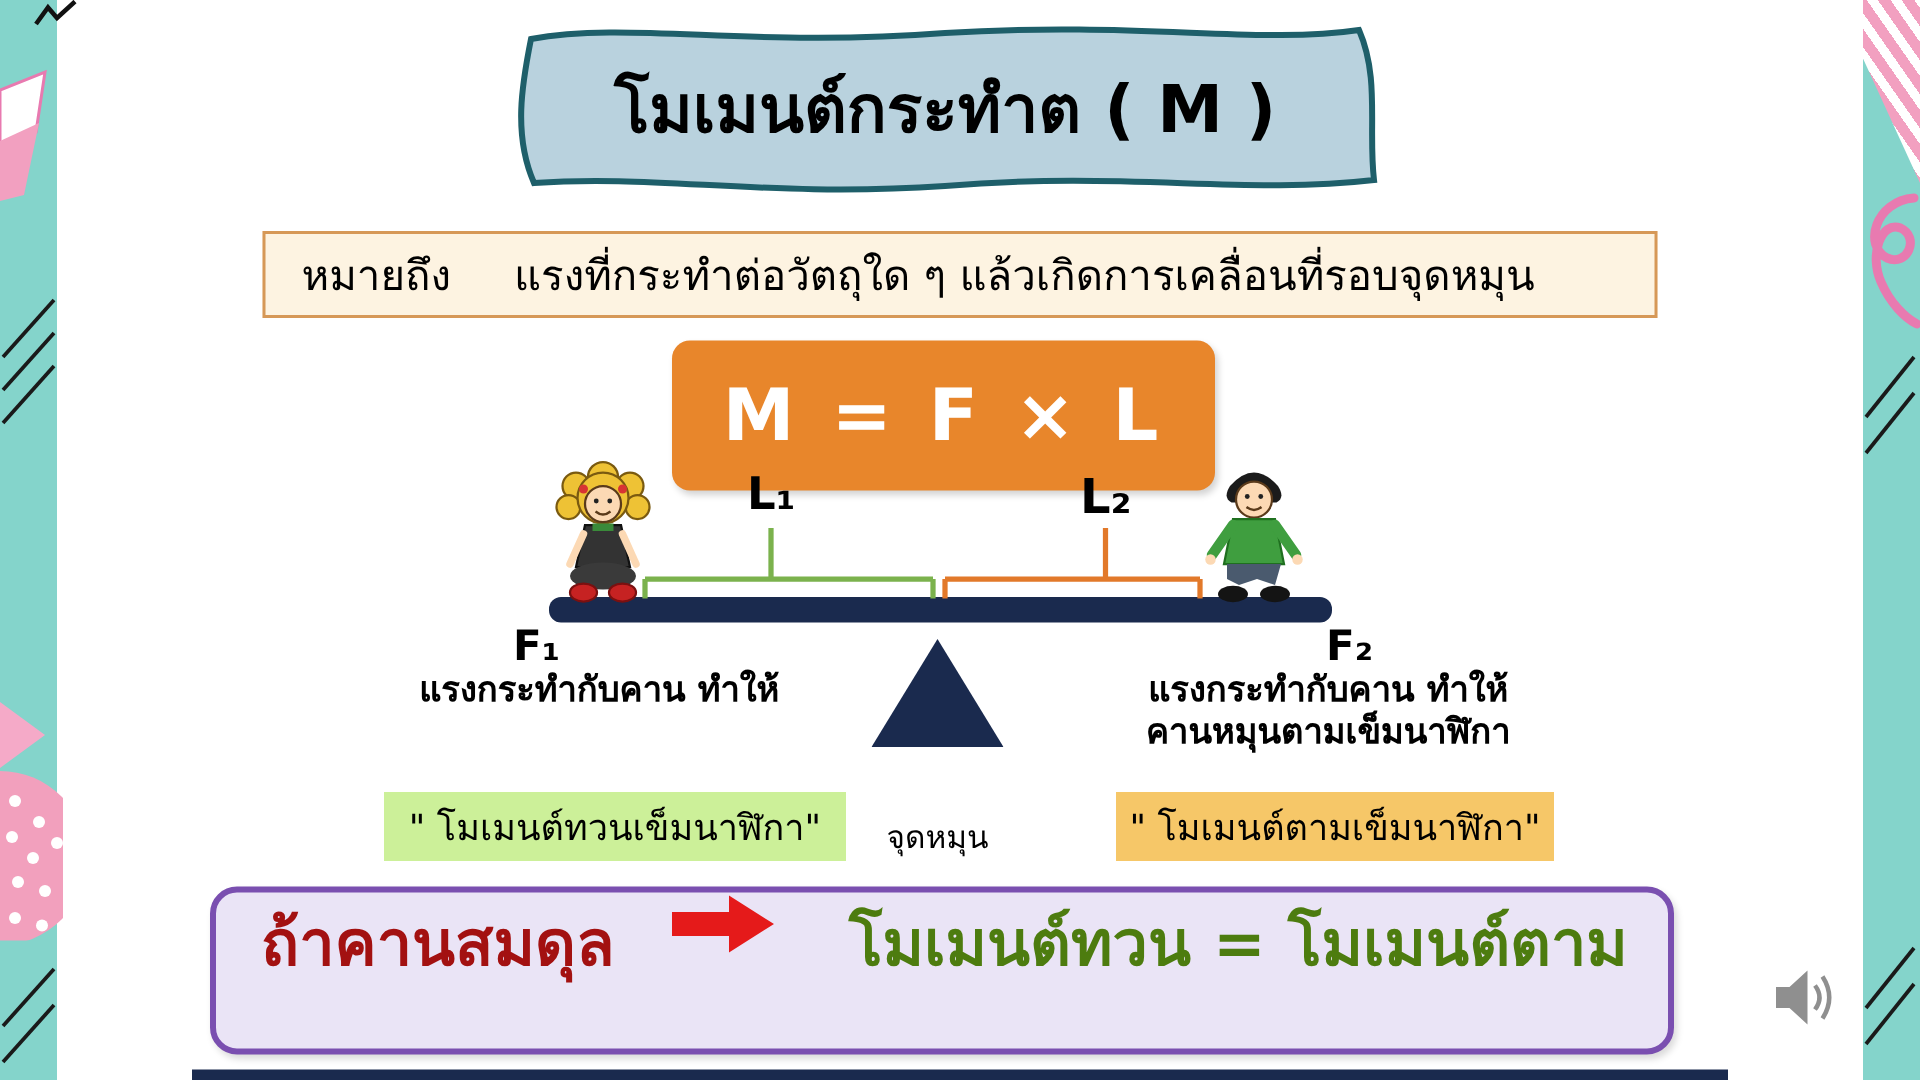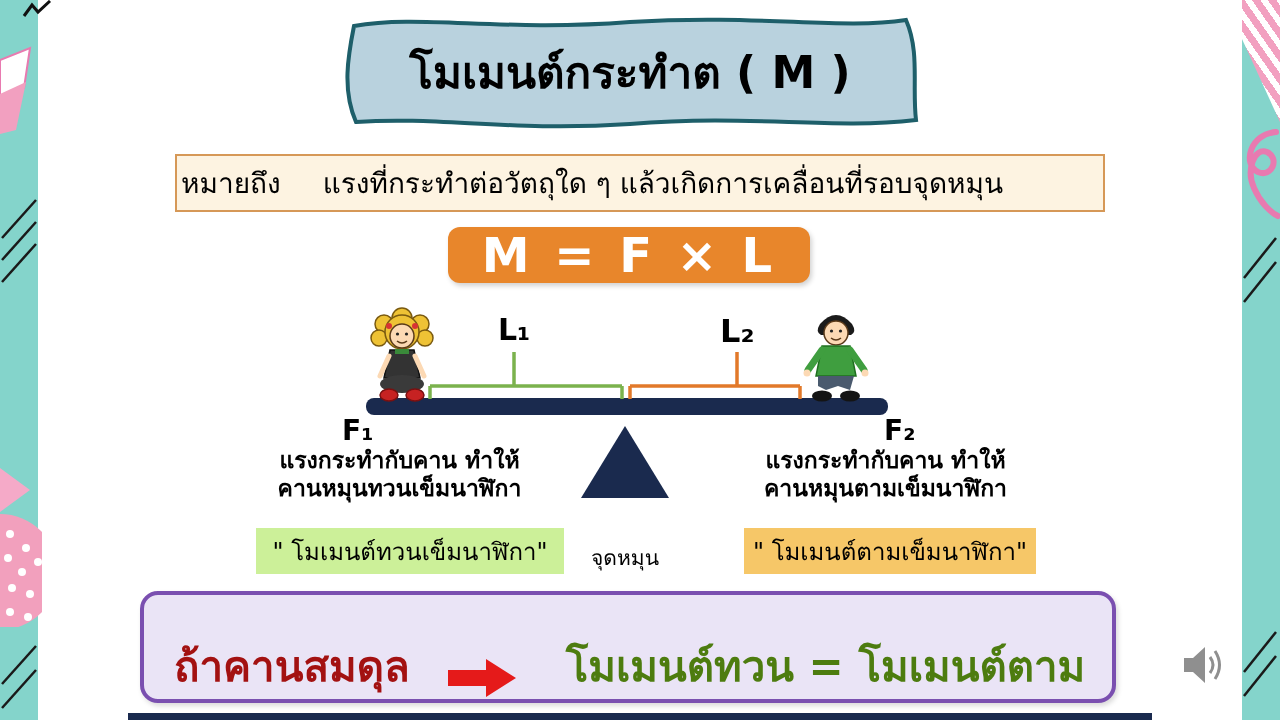--- a/index.html
+++ b/index.html
@@ -15,27 +15,27 @@
   .title-banner { left:330px; top:8px; width:600px; height:128px; }
   .title-text {
     left:330px; top:8px; width:600px; height:128px;
     display:flex; align-items:center; justify-content:center;
     font-size:44px; font-weight:bold; color:#000;
   }
 
   .definition-box {
     left:175px; top:154px; width:930px; height:58px;
     background:#fdf3e1; border:2px solid #d69857;
-    display:flex; align-items:center; padding-left:4px;
+    display:flex; align-items:center; padding-left:24px;
     font-size:28px; color:#000;
   }
   .definition-box .term { margin-right:42px; }
 
   .formula-box {
-    left:448px; top:227px; width:362px; height:56px;
+    left:448px; top:227px; width:362px; height:100px;
     background:#e8862b; border-radius:12px;
     display:flex; align-items:center; justify-content:center;
     box-shadow:2px 3px 5px rgba(0,0,0,.18);
   }
   .formula-text { font-size:48px; font-weight:bold; color:#ffffff; letter-spacing:4px; }
 
   .beam { left:366px; top:398px; width:522px; height:17px; background:#1a2a4e; border-radius:8px; }
 
   .lbl { font-weight:bold; color:#000; position:absolute; }
   .l1 { left:498px; top:312px; font-size:30px; }
@@ -51,21 +51,21 @@
   .moment-box {
     height:46px; display:flex; align-items:center; justify-content:center;
     font-size:24px; color:#000;
   }
   .moment-left  { left:256px; top:528px; width:308px; background:#ccf099; }
   .moment-right { left:744px; top:528px; width:292px; background:#f6c768; }
 
   .conclusion {
     left:140px; top:591px; width:976px; height:112px;
     background:#eae4f6; border:4px solid #7a4fb0; border-radius:18px;
-    display:flex; align-items:flex-end;
+    display:flex; align-items:flex-start;
     box-shadow:2px 3px 5px rgba(0,0,0,.15);
   }
   .condition { margin-left:30px; font-size:42px; font-weight:bold; color:#a31111; }
   .conclusion-arrow { margin-left:38px; flex:0 0 auto; display:flex; align-items:center; }
   .result { margin-left:48px; font-size:42px; font-weight:bold; color:#4d7c0f; }
 
   .bottom-strip { left:128px; top:713px; width:1024px; height:7px; background:#1a2a4e; }
 
   .striped-wedge {
     left:1242px; top:0; width:38px; height:122px;
@@ -208,21 +208,20 @@
   </svg>
 
   <span class="lbl l1">L₁</span>
   <span class="lbl l2">L₂</span>
   <span class="lbl f1">F₁</span>
   <span class="lbl f2">F₂</span>
   <div class="abs pivot-label">จุดหมุน</div>
 
   <div class="abs caption caption-left">
     <div>แรงกระทำกับคาน ทำให้</div>
-    <div>คานหมุนทวนเข็มนาฬิกา</div>
   </div>
   <div class="abs caption caption-right">
     <div>แรงกระทำกับคาน ทำให้</div>
     <div>คานหมุนตามเข็มนาฬิกา</div>
   </div>
 
   <div class="abs moment-box moment-left">" โมเมนต์ทวนเข็มนาฬิกา"</div>
   <div class="abs moment-box moment-right">" โมเมนต์ตามเข็มนาฬิกา"</div>
 
   <div class="abs conclusion">

